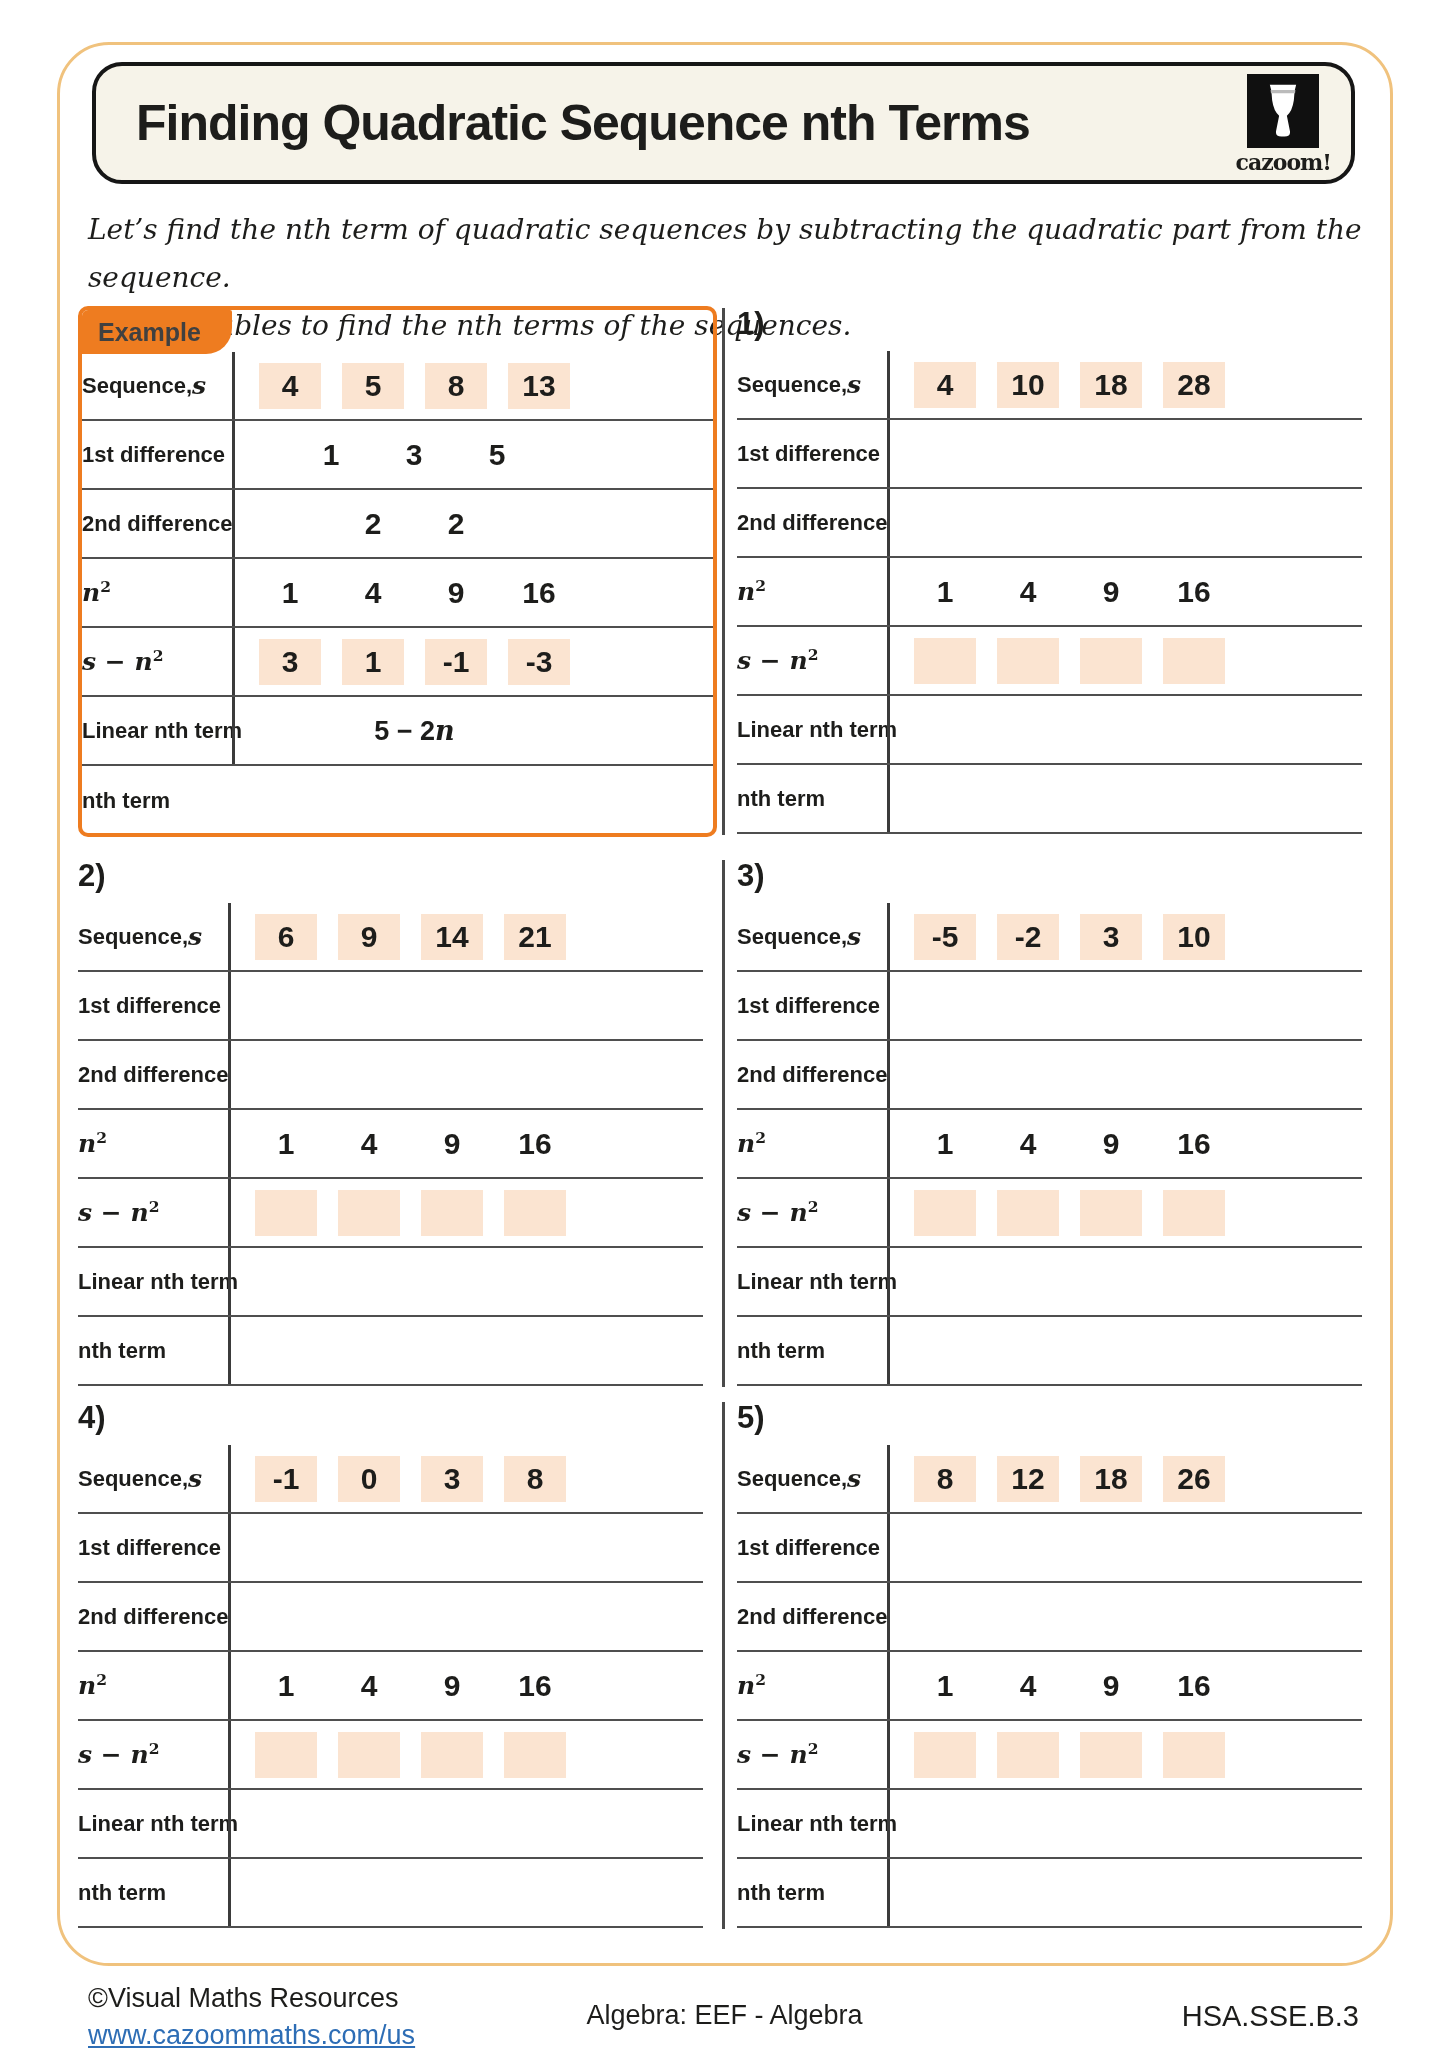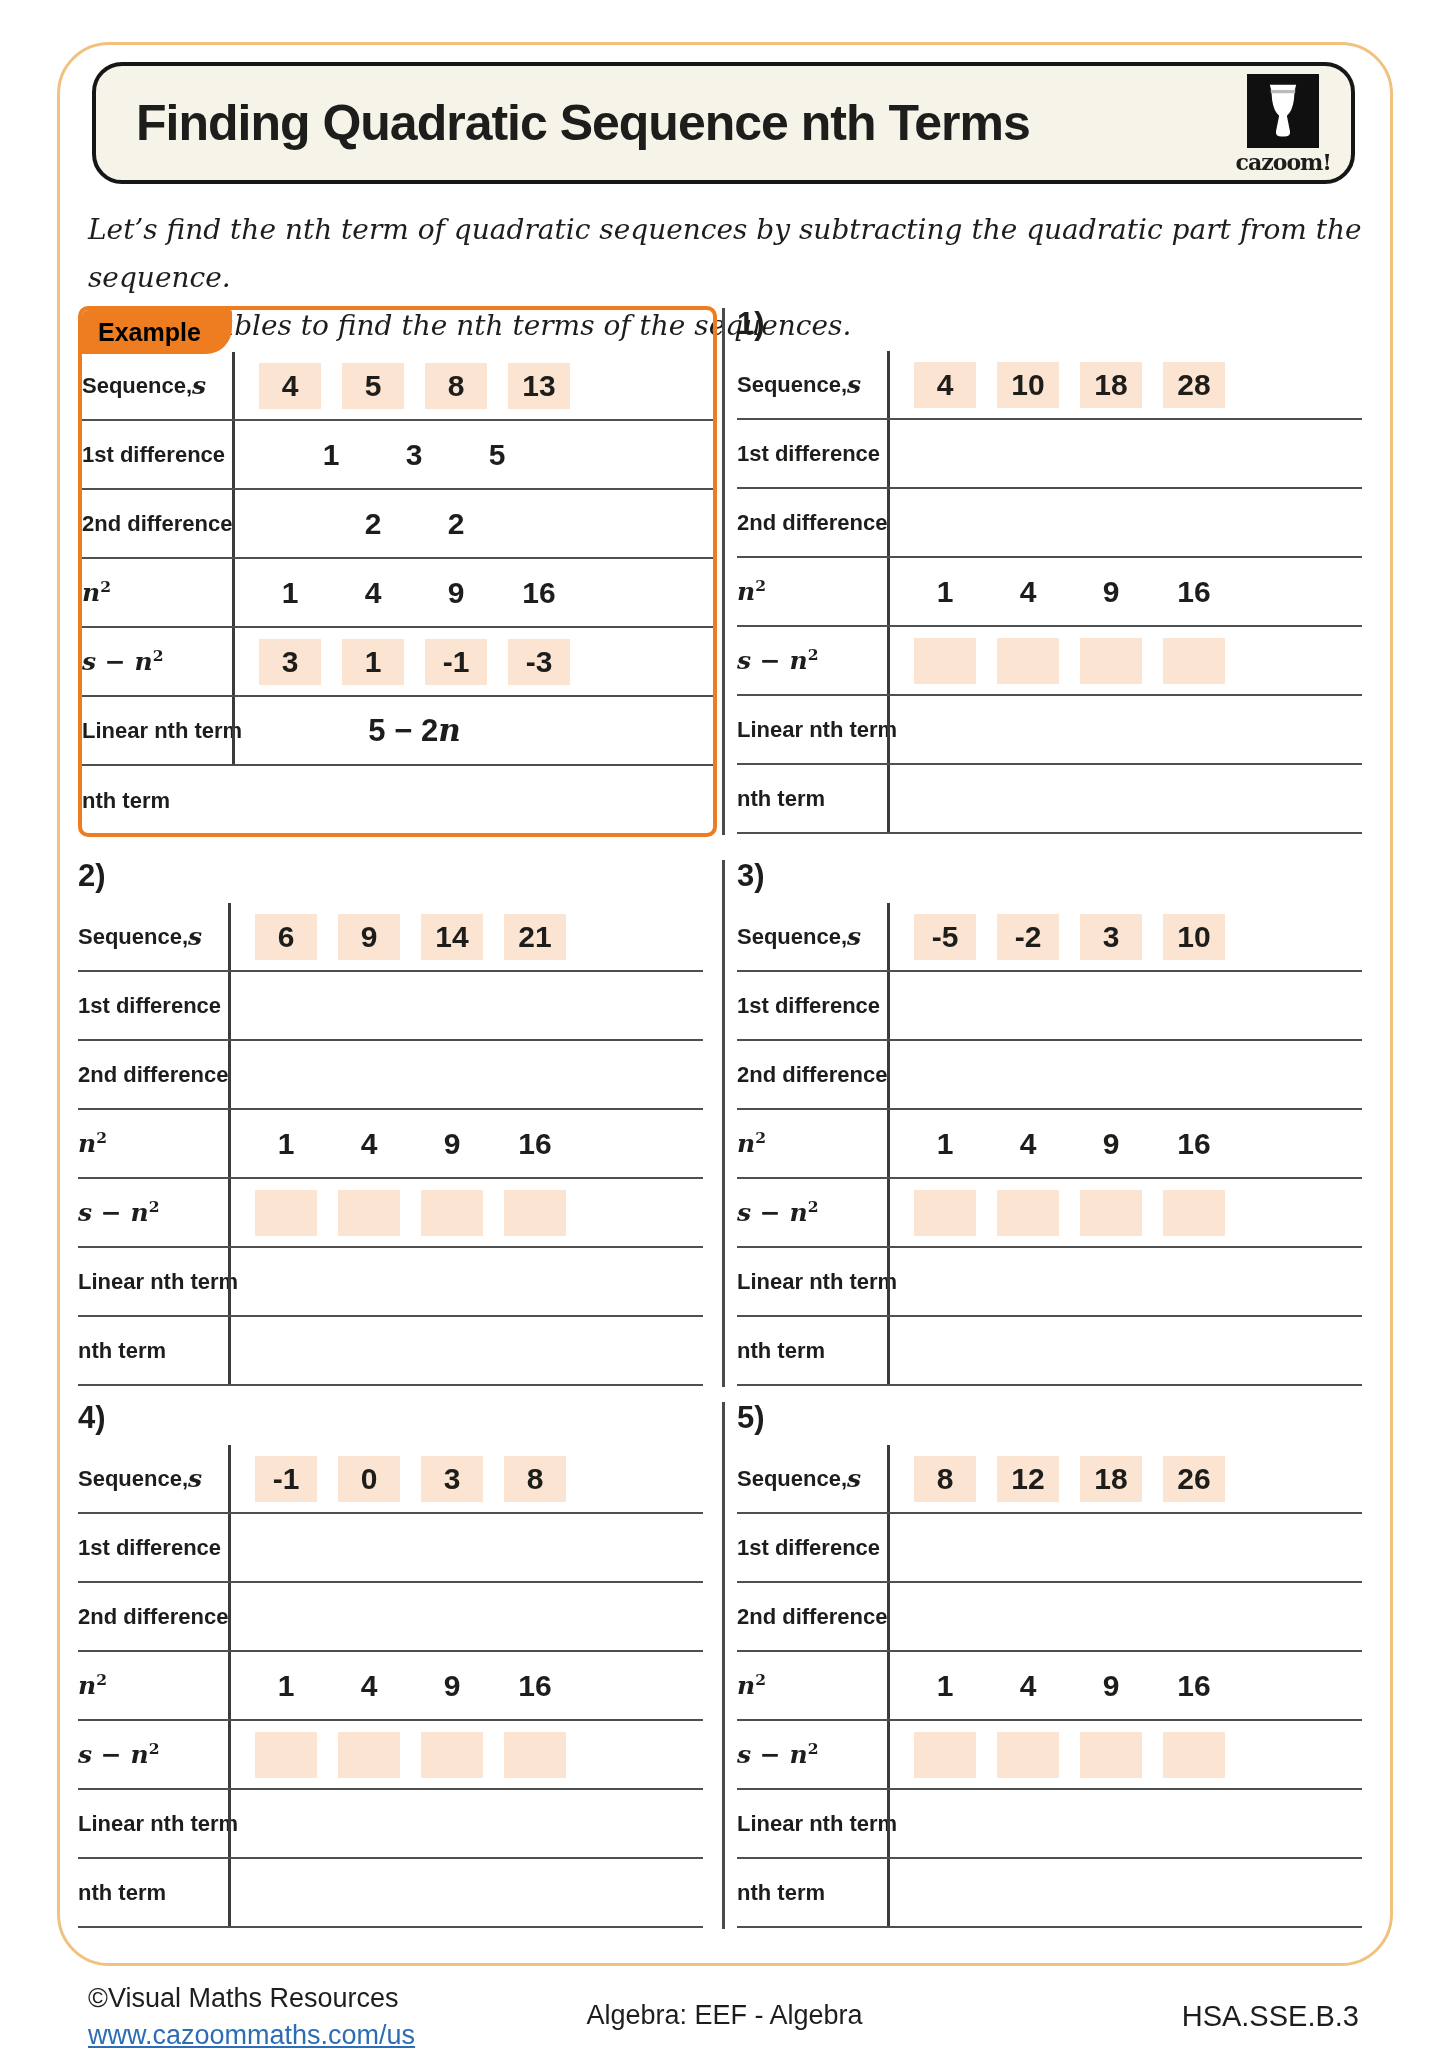--- a/index.html
+++ b/index.html
@@ -34,42 +34,42 @@
   .qtable{position:relative;width:625px;}
   .qnum{height:45px;font-size:31px;font-weight:bold;display:flex;align-items:flex-start;}
 
   
   .example-box{
     position:relative;width:639px;height:531px;box-sizing:border-box;
     border:4px solid #ee7c20;border-radius:10px;overflow:hidden;
   }
   .example-tab{
     position:absolute;left:0;top:0;width:150px;height:44px;box-sizing:border-box;
-    background:#ee7c20;color:#000000;font-weight:bold;font-size:25px;
+    background:#ee7c20;color:#404040;font-weight:bold;font-size:25px;
     display:flex;align-items:center;padding-left:16px;
     border-radius:4px 2px 26px 0;
   }
   .example-rows{margin-top:42px;}
 
   .trow{display:flex;height:69px;border-bottom:2px solid #4f4f4f;box-sizing:border-box;}
   .trow.last{border-bottom:none;}
   .tlabel{
     width:150px;flex:none;display:flex;align-items:center;
     font-weight:bold;font-size:22px;box-sizing:border-box;white-space:nowrap;
   }
   .tvals{flex:1;border-left:3px solid #3b3b3b;display:flex;align-items:center;box-sizing:border-box;}
   .cellrow{display:flex;gap:21px;padding-left:24px;}
   .cellrow.off1{padding-left:65px;}
   .cellrow.off2{padding-left:107px;}
   .vcell{
     width:62px;height:46px;display:flex;align-items:center;justify-content:center;
     font-weight:bold;font-size:30px;
   }
   .vbox{background:#fbe4d1;}
-  .expr{margin-left:24px;width:311px;text-align:center;font-weight:bold;font-size:31px;}
+  .expr{margin-left:24px;width:311px;text-align:center;font-weight:bold;font-size:27px;}
 
   .lmath{font-family:"DejaVu Serif",serif;font-weight:bold;font-size:25px;}
   .mvar{font-family:"DejaVu Serif",serif;font-style:italic;}
   sup{font-size:0.62em;vertical-align:super;line-height:0;}
 
   .footer-left{position:absolute;left:88px;top:1980px;font-size:27px;line-height:37px;}
   .footer-link{color:#2d6db5;text-decoration:underline;cursor:pointer;}
   .footer-center{position:absolute;left:0;top:2000px;width:100%;text-align:center;font-size:27px;}
   .footer-right{position:absolute;right:90px;top:2000px;font-size:29px;}
 </style>

